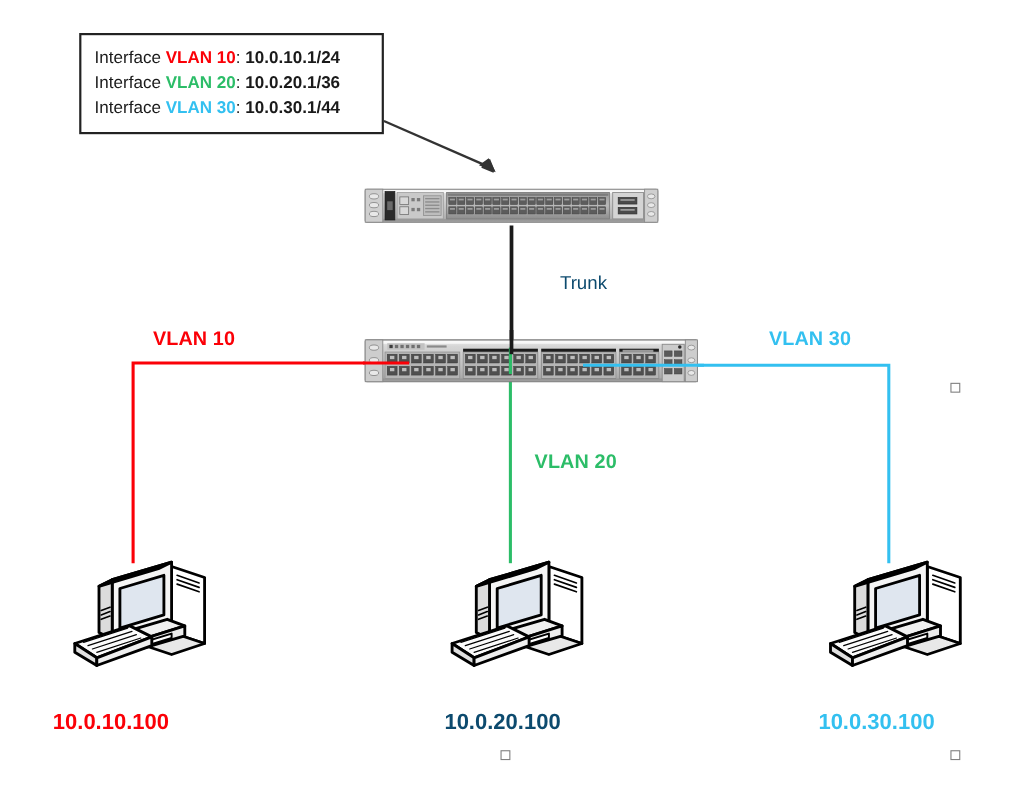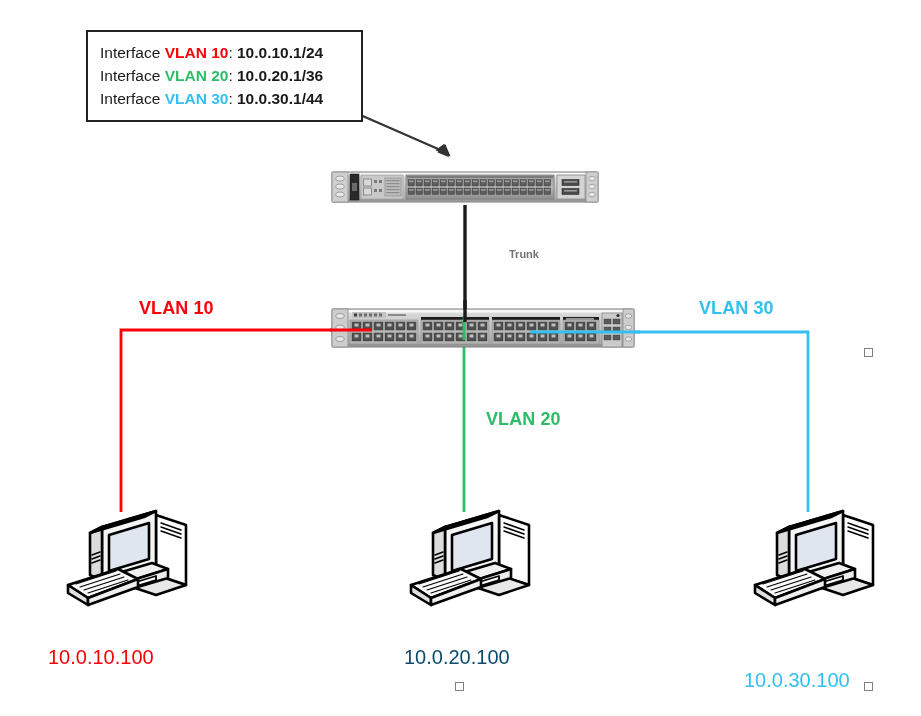--- a/index.html
+++ b/index.html
@@ -31,21 +31,20 @@
   
   .legend-box {
     position: absolute;
     left: 72px;
     top: 30px;
     width: 277px;
     box-sizing: border-box;
     border: 2px solid #222222;
     background: #ffffff;
     padding: 9px 12px 10px 12px;
-    margin-left: 14px;
   }
   .legend-line {
     font-size: 15.5px;
     line-height: 23px;
     color: #1a1a1a;
     white-space: nowrap;
     font-weight: 400;
   }
   .legend-line .vlan-tag {
     font-weight: 700;
@@ -63,31 +62,31 @@
   
   .link-label {
     position: absolute;
     font-size: 18px;
     font-weight: 700;
     white-space: nowrap;
     letter-spacing: 0.1px;
   }
   .trunk-label {
     position: absolute;
-    font-size: 11px;
-    font-weight: 700;
-    color: #737373;
+    font-size: 17px;
+    font-weight: 400;
+    color: #0c4a6e;
     white-space: nowrap;
   }
 
   
   .host-ip {
     position: absolute;
     font-size: 20px;
-    font-weight: 400;
+    font-weight: 700;
     white-space: nowrap;
   }
 
   
   .handle {
     position: absolute;
     width: 9px;
     height: 9px;
     border: 1.5px solid #808080;
     background: transparent;
@@ -590,19 +589,19 @@
           <path d="M 28 100 L 68 87"></path>
         </g>
       </g>
     </svg>
   </div>
 
   <div class="host-ip" style="left:48px; top:646px; color:#fb0007;">10.0.10.100</div>
 
   <div class="host-ip" style="left:404px; top:646px; color:#0c4a6e;">10.0.20.100</div>
 
-  <div class="host-ip" style="left:744px; top:646px; color:#33c0f0;margin-top:23px;">10.0.30.100</div>
+  <div class="host-ip" style="left:744px; top:646px; color:#33c0f0;">10.0.30.100</div>
 
   <div class="handle" style="left:864px; top:348px;"></div>
   <div class="handle" style="left:455px; top:682px;"></div>
   <div class="handle" style="left:864px; top:682px;"></div>
 
 </div>
 
 </body></html>

